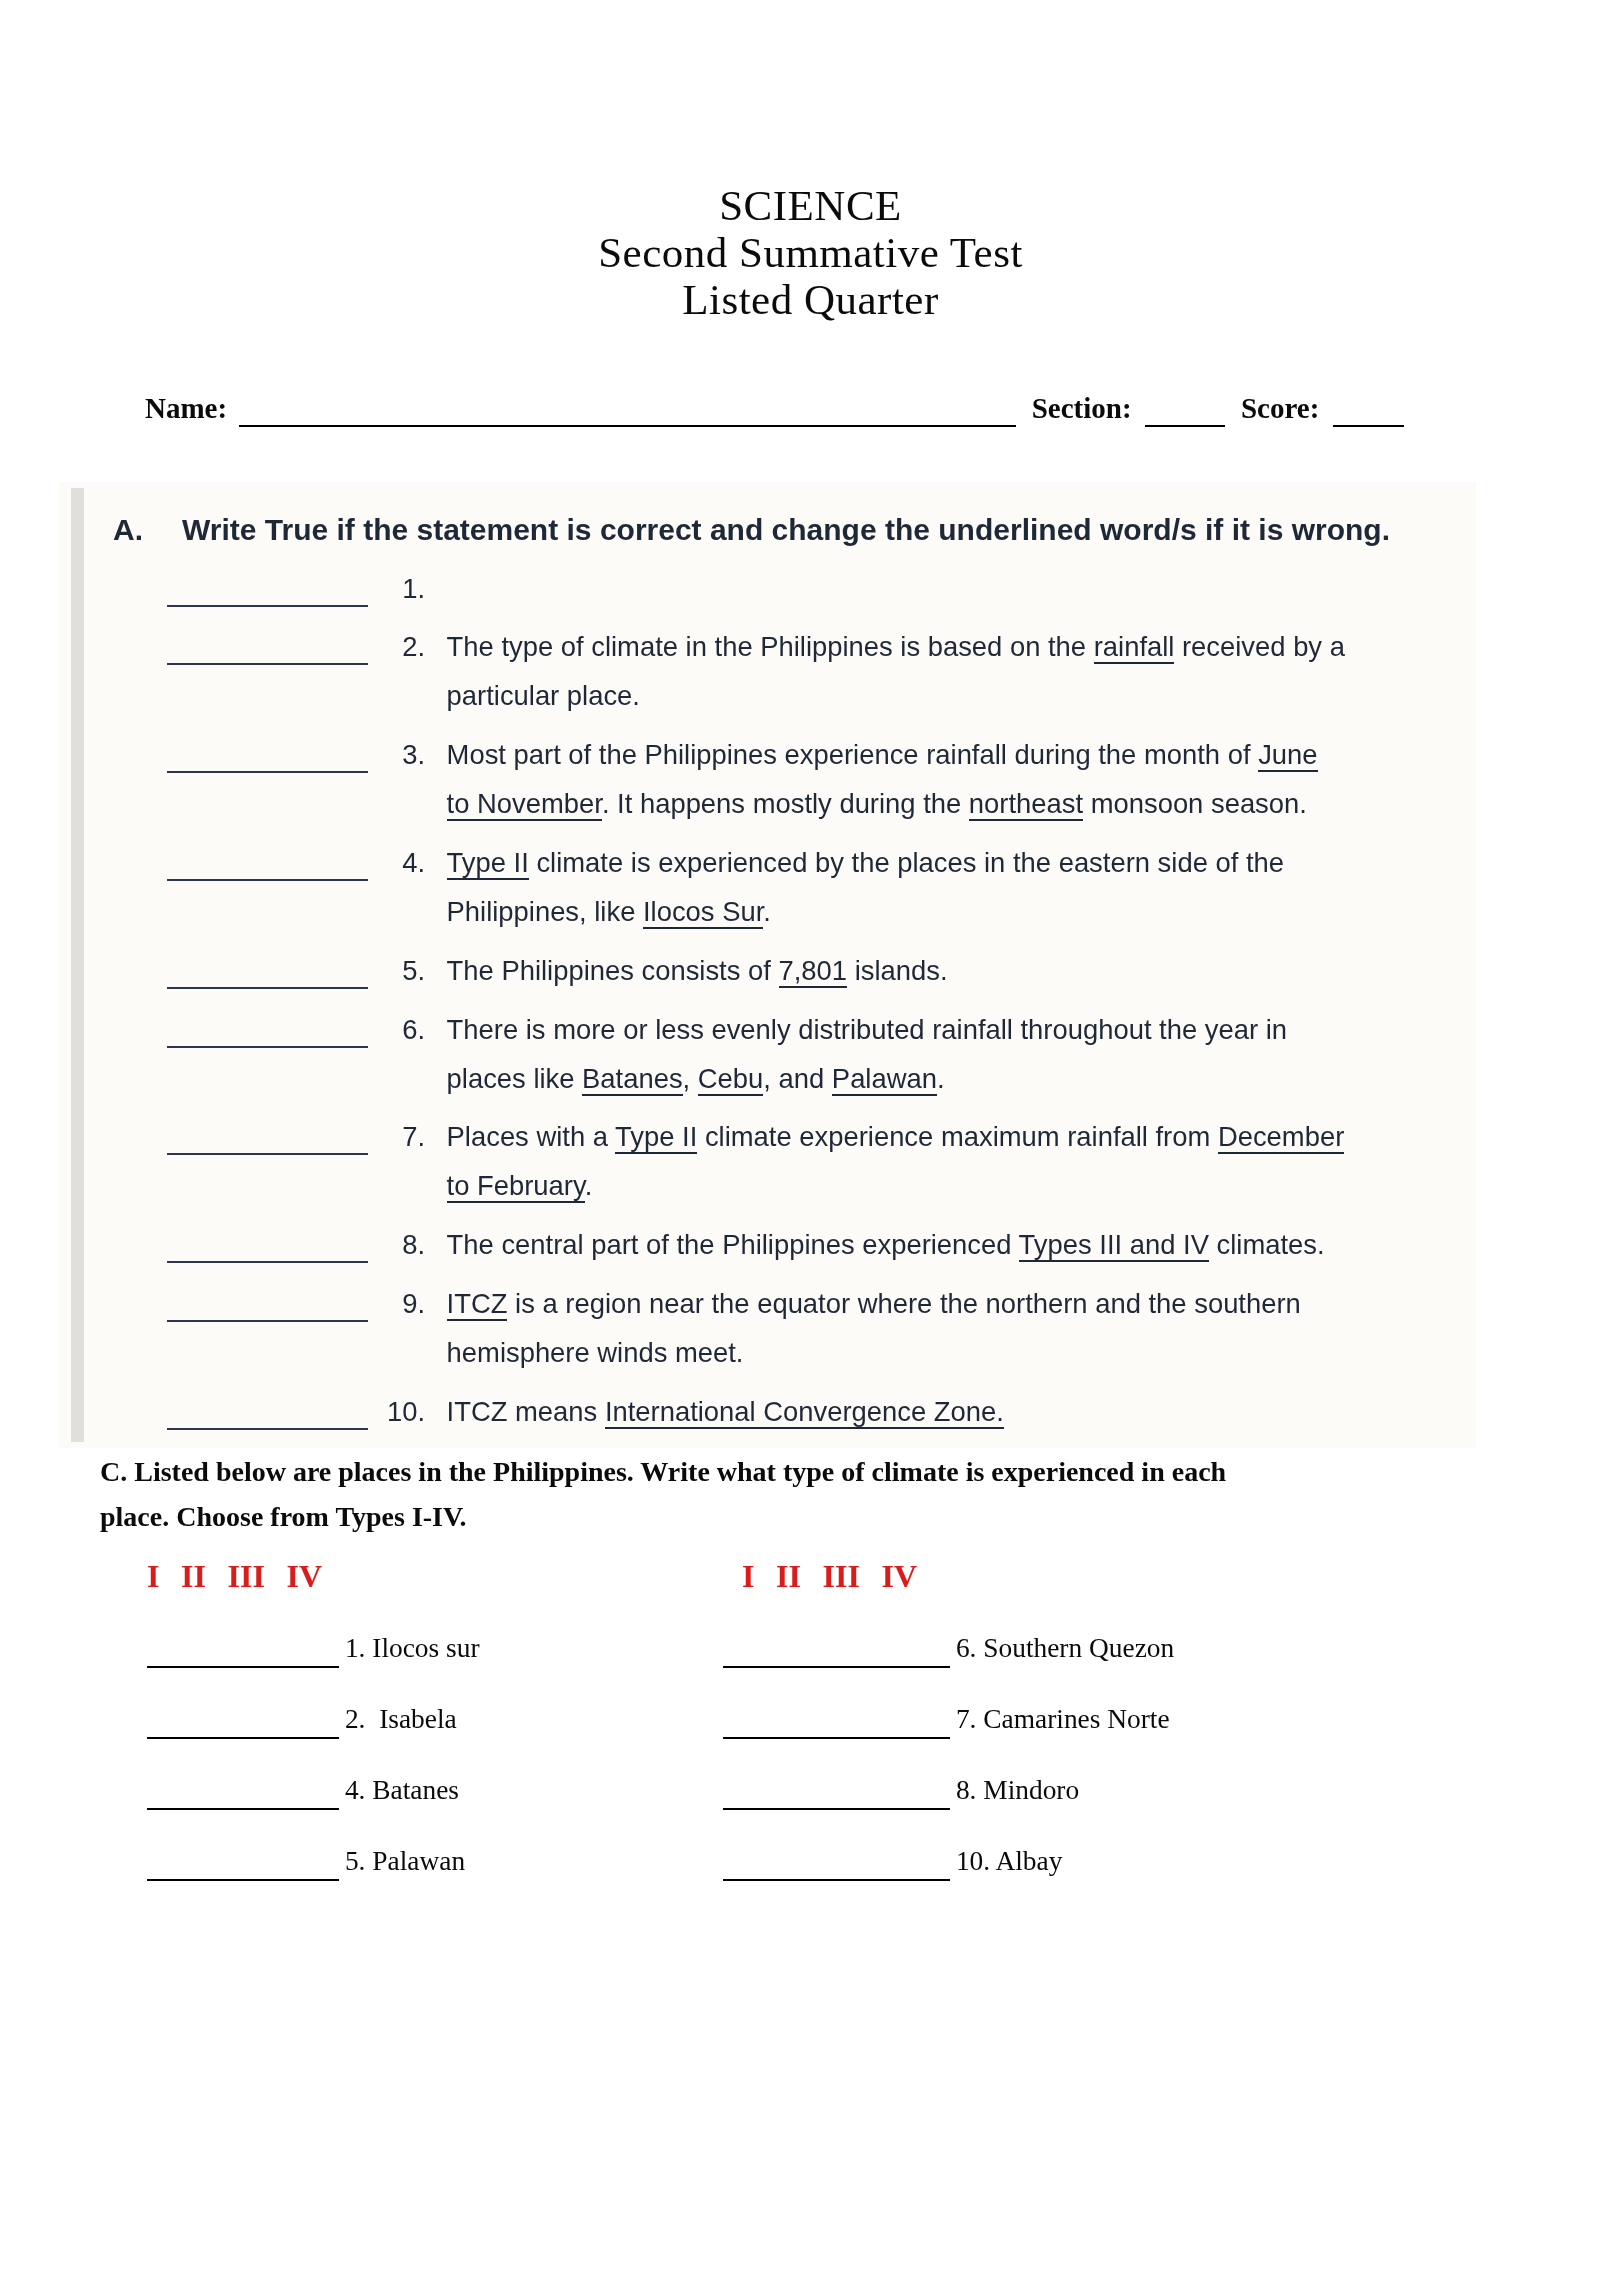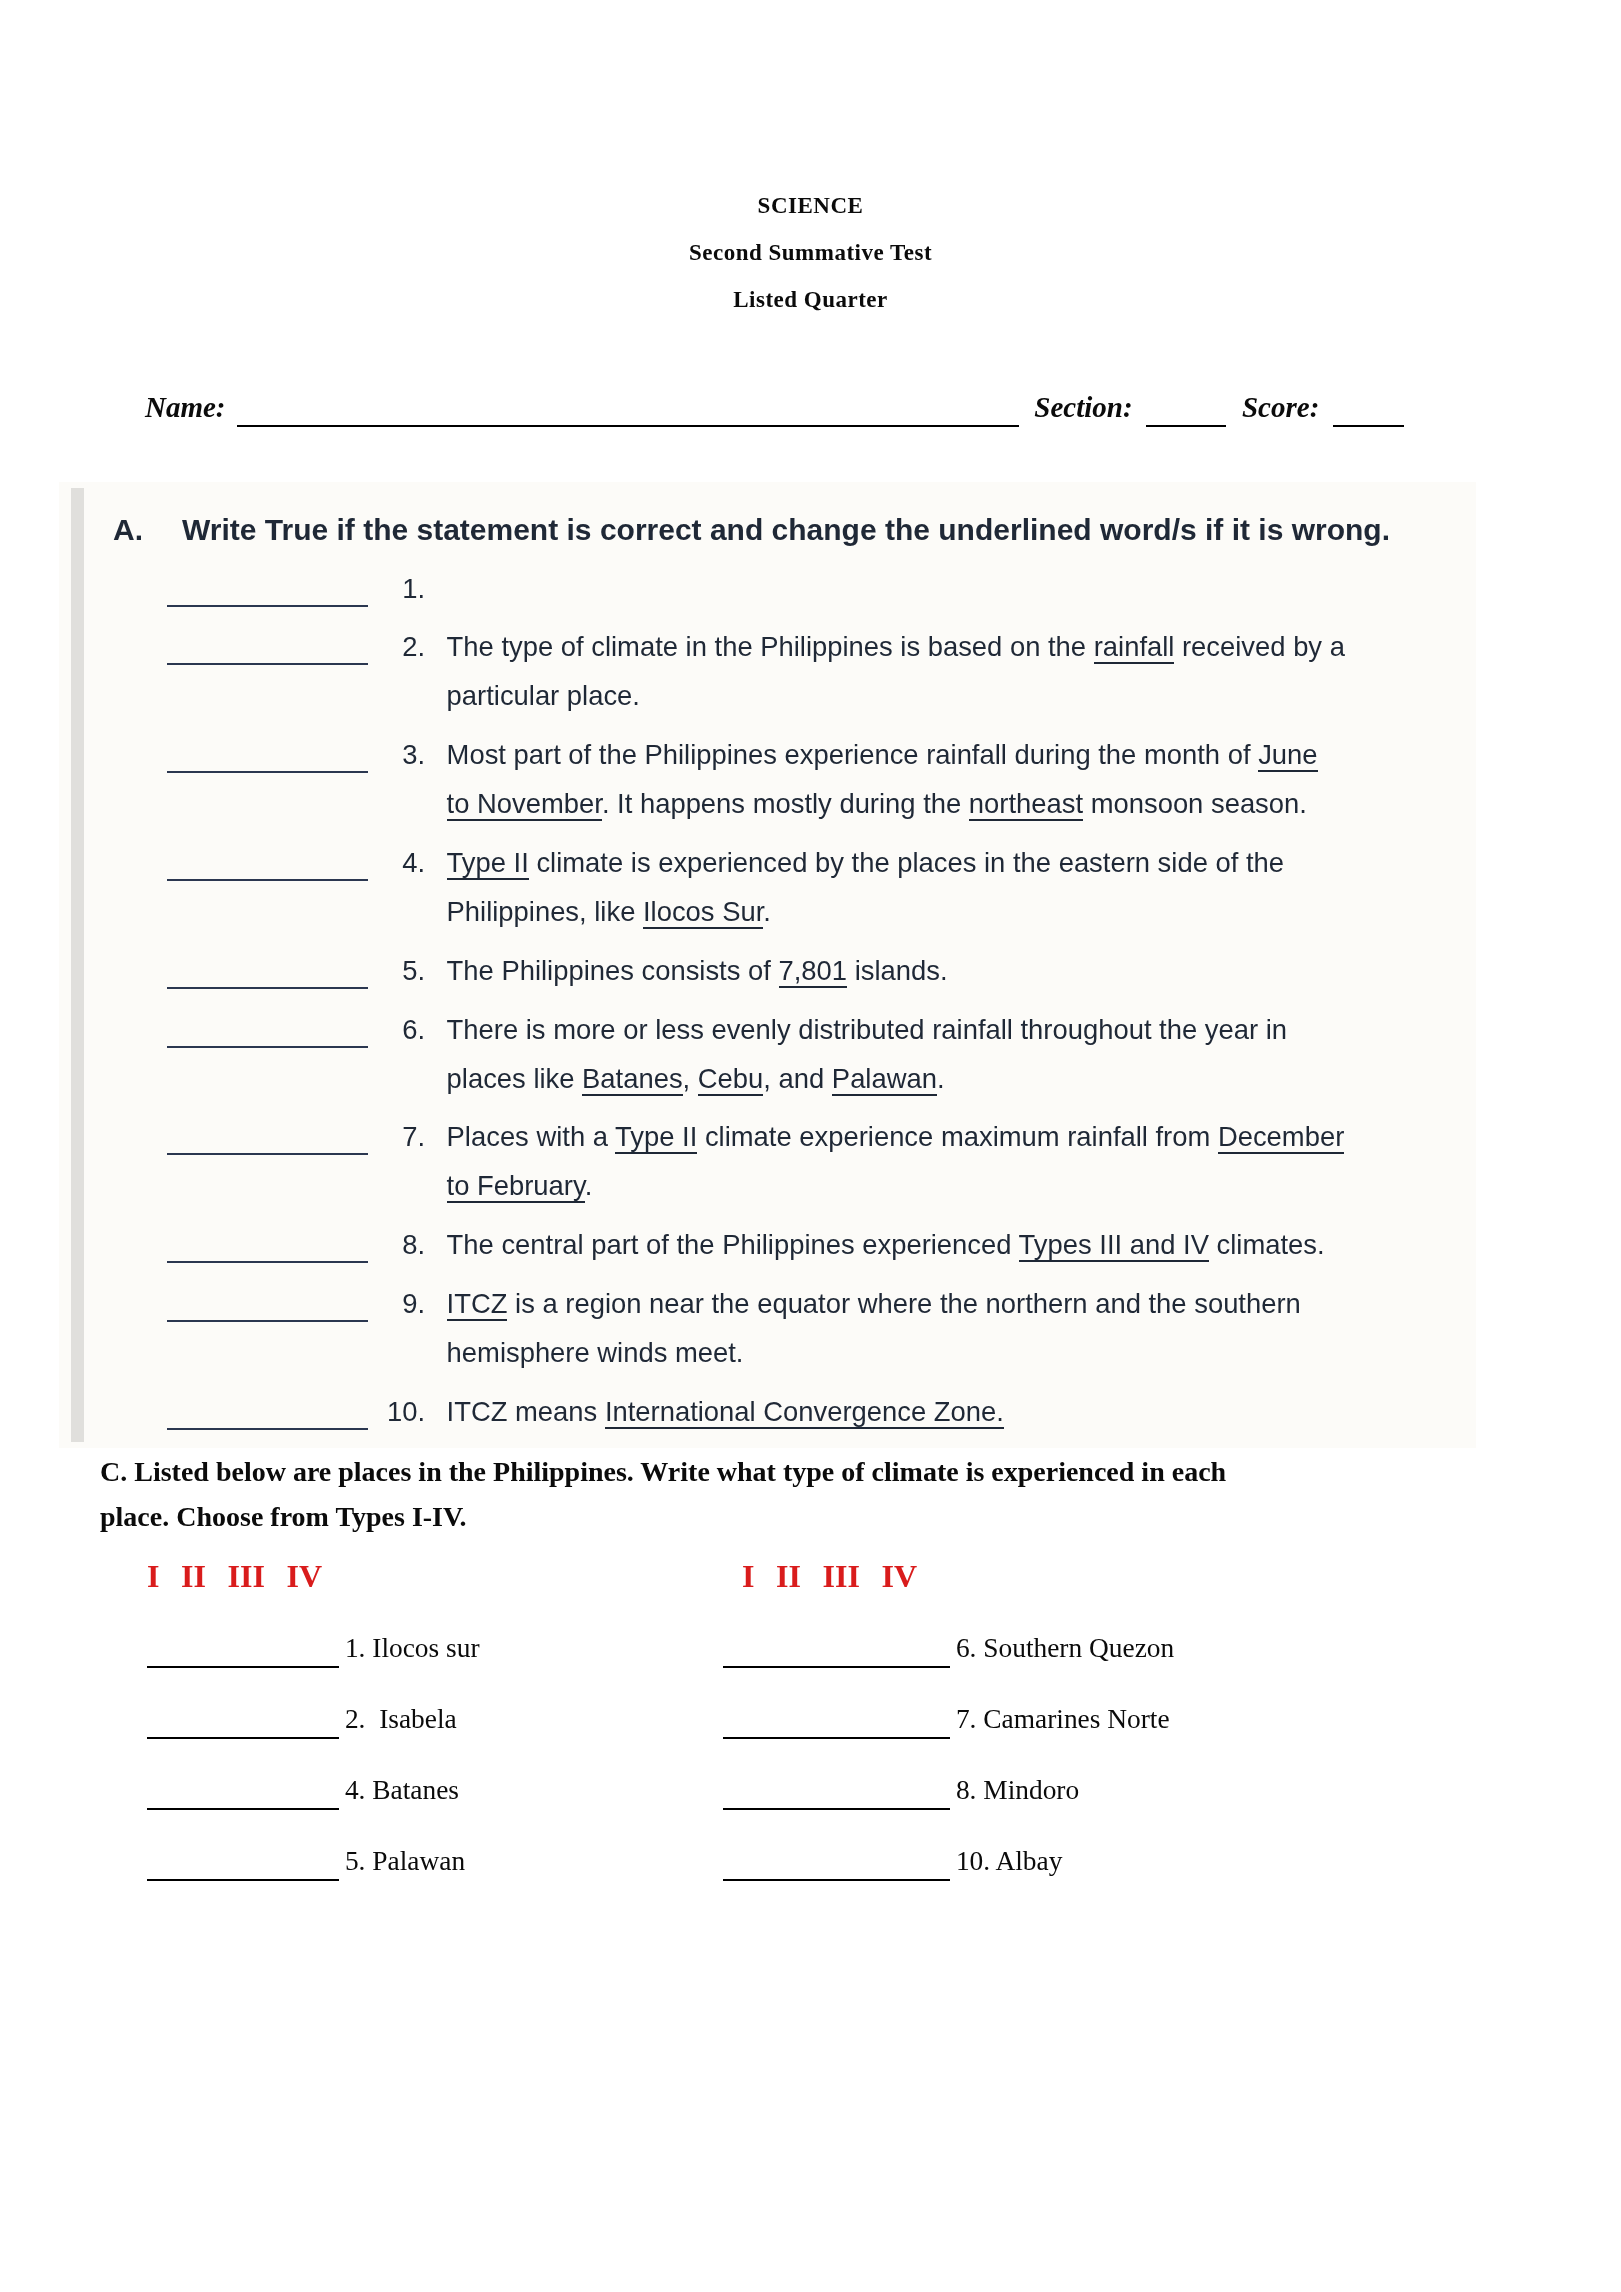--- a/index.html
+++ b/index.html
@@ -4,29 +4,29 @@
 <style>
   html,body { margin:0; padding:0; background:#ffffff; }
   .page {
     position:relative; width:1621px; height:2293px; background:#ffffff;
     font-family:"Liberation Serif", serif; color:#0d0d0d; overflow:hidden;
   }
 
   
   .title-block {
     position:absolute; top:182px; left:0; width:100%;
-    text-align:center; font-weight:bold; font-size:23px; line-height:47px;
+    text-align:center; font-weight:normal; font-size:43px; line-height:47px;
     letter-spacing:0.5px; color:#0b0b0b;
   }
 
   
   .name-row {
     position:absolute; top:390px; left:145px; width:1259px;
-    display:flex; align-items:flex-start;
-    font-weight:bold; font-size:29px; line-height:35px; color:#0b0b0b;font-style:italic;
+    display:flex; align-items:center;
+    font-weight:bold; font-size:29px; line-height:35px; color:#0b0b0b;
   }
   .lbl { white-space:nowrap; }
   .fill { border-bottom:2.9px solid #000; height:35px; }
   .name-fill { flex:1; margin:0 15.7px 0 11.8px; }
   .section-fill { width:80px; margin:0 15.7px 0 13.7px; }
   .score-fill { width:71px; margin:0 0 0 13.7px; }
 
   
   .partA {
     position:absolute; top:482px; left:59px; width:1417px;

